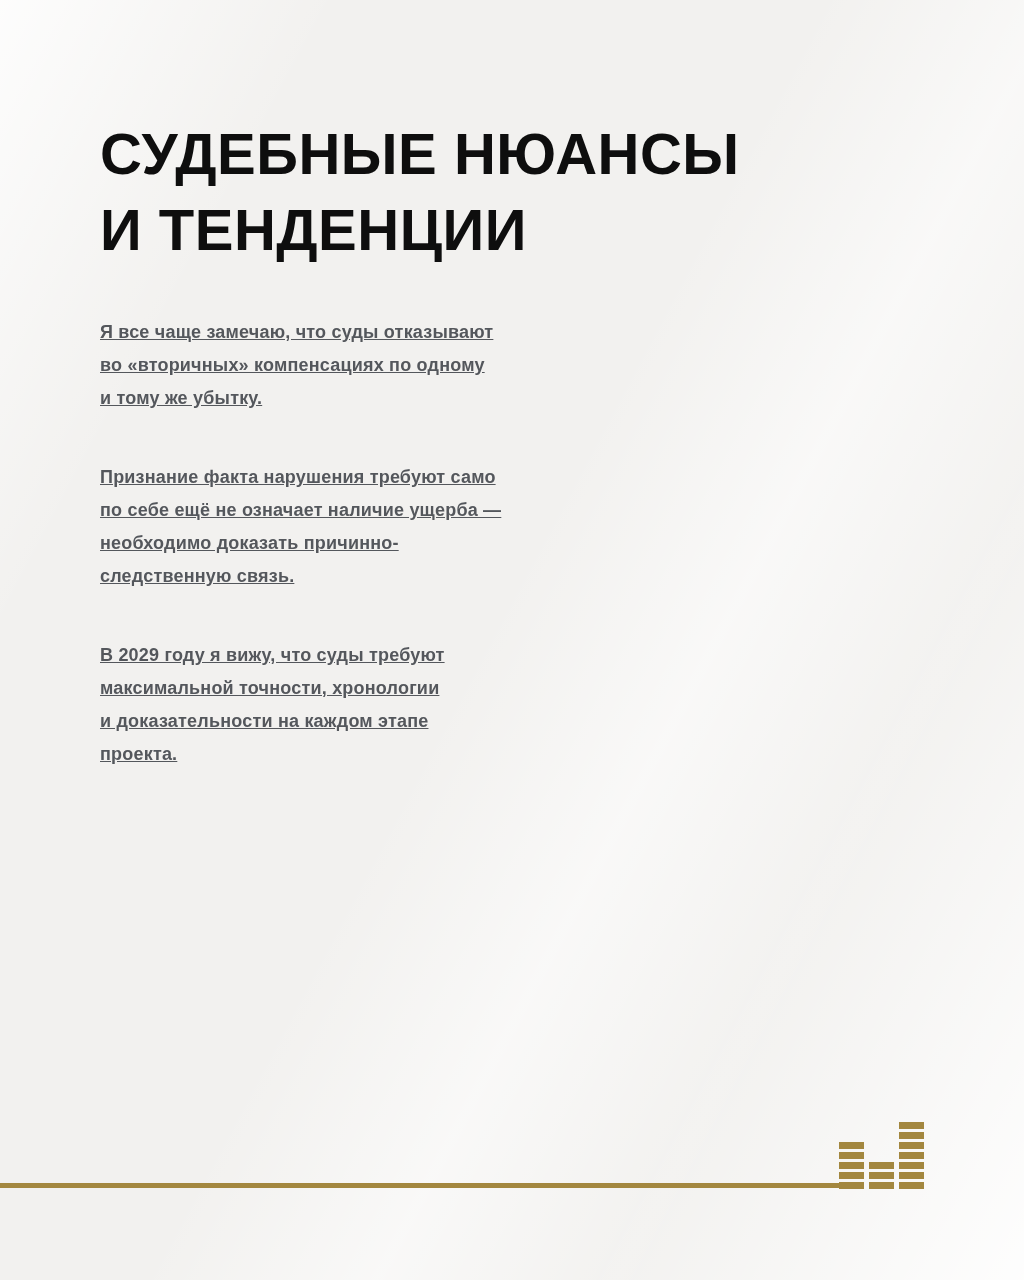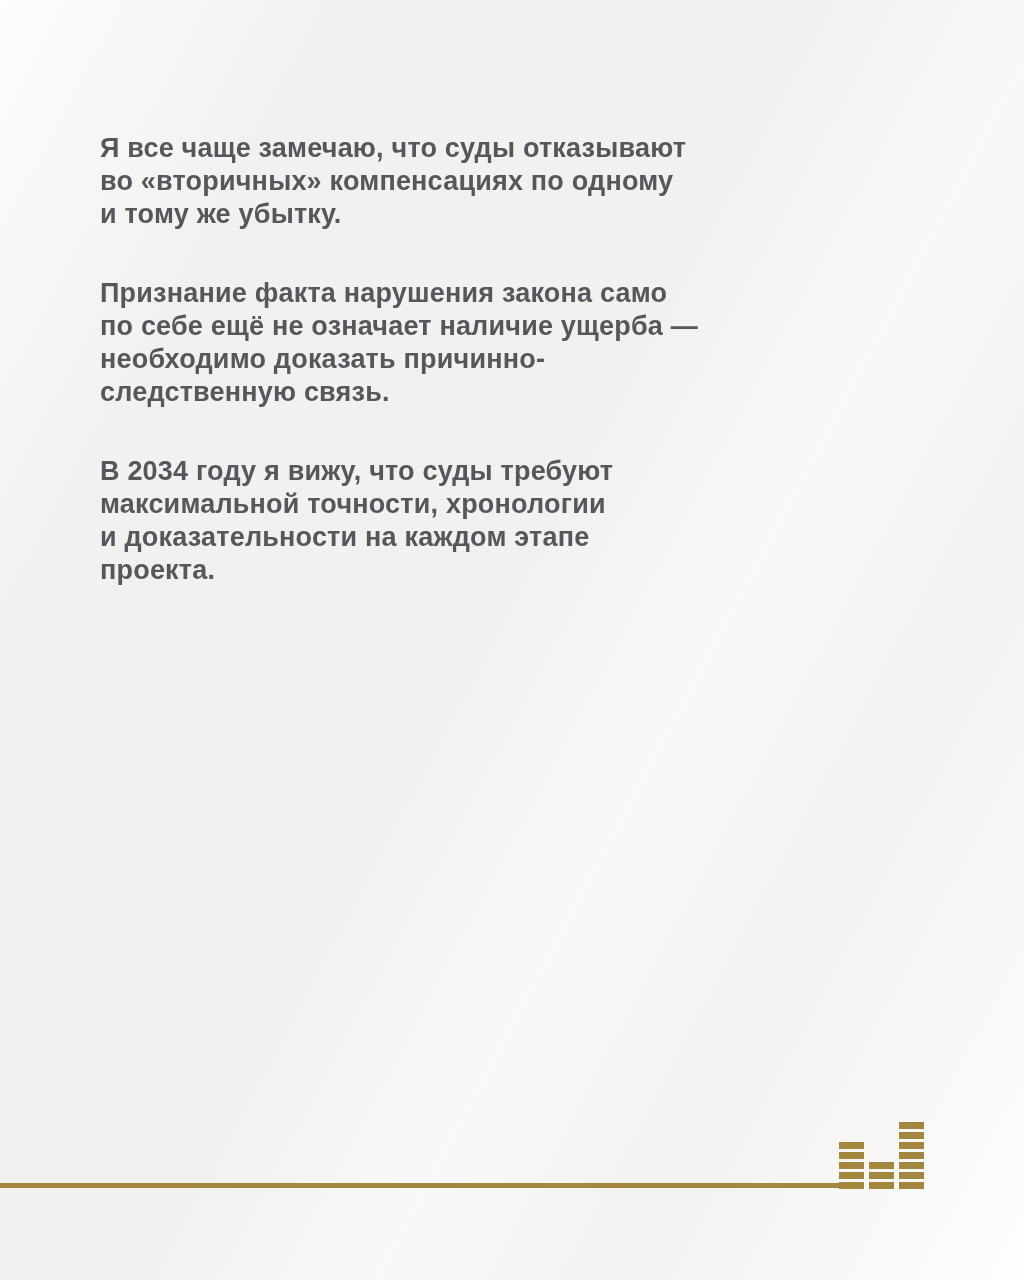--- a/index.html
+++ b/index.html
@@ -33,26 +33,27 @@
     margin: 0 0 48px 0;
     font-size: 58px;
     line-height: 76px;
     font-weight: 800;
     letter-spacing: 0.5px;
     color: var(--title-color, #0e0e0e);
     white-space: pre-line;
   }
   .para {
     margin: 16px 0 46px 0;
-    font-size: 27px;
+    font-size: 18px;
     line-height: 33px;
     font-weight: 700;
     letter-spacing: 0.2px;
     color: var(--body-color, #54575c);
     white-space: pre-line;
+    text-decoration: underline;
   }
   .para:last-child { margin-bottom: 0; }
   .gold-line {
     position: absolute;
     left: 0;
     bottom: 92px;
     width: 839px;
     height: 5px;
     background: var(--accent, #a3873f);
   }
@@ -73,28 +74,30 @@
   .eq-bar {
     height: 7px;
     background: var(--accent, #a3873f);
   }
 </style>
 </head>
 <body>
 
 <div class="card">
   <div class="content">
+    <h1 class="title">СУДЕБНЫЕ НЮАНСЫ
+И ТЕНДЕНЦИИ</h1>
     <p class="para">Я все чаще замечаю, что суды отказывают
 во «вторичных» компенсациях по одному
 и тому же убытку.</p>
-    <p class="para">Признание факта нарушения закона само
+    <p class="para">Признание факта нарушения требуют само
 по себе ещё не означает наличие ущерба —
 необходимо доказать причинно-
 следственную связь.</p>
-    <p class="para">В 2034 году я вижу, что суды требуют
+    <p class="para">В 2029 году я вижу, что суды требуют
 максимальной точности, хронологии
 и доказательности на каждом этапе
 проекта.</p>
   </div>
 
   <div class="gold-line"></div>
 
   <div class="equalizer">
       <div class="eq-col">
         <div class="eq-bar"></div>

